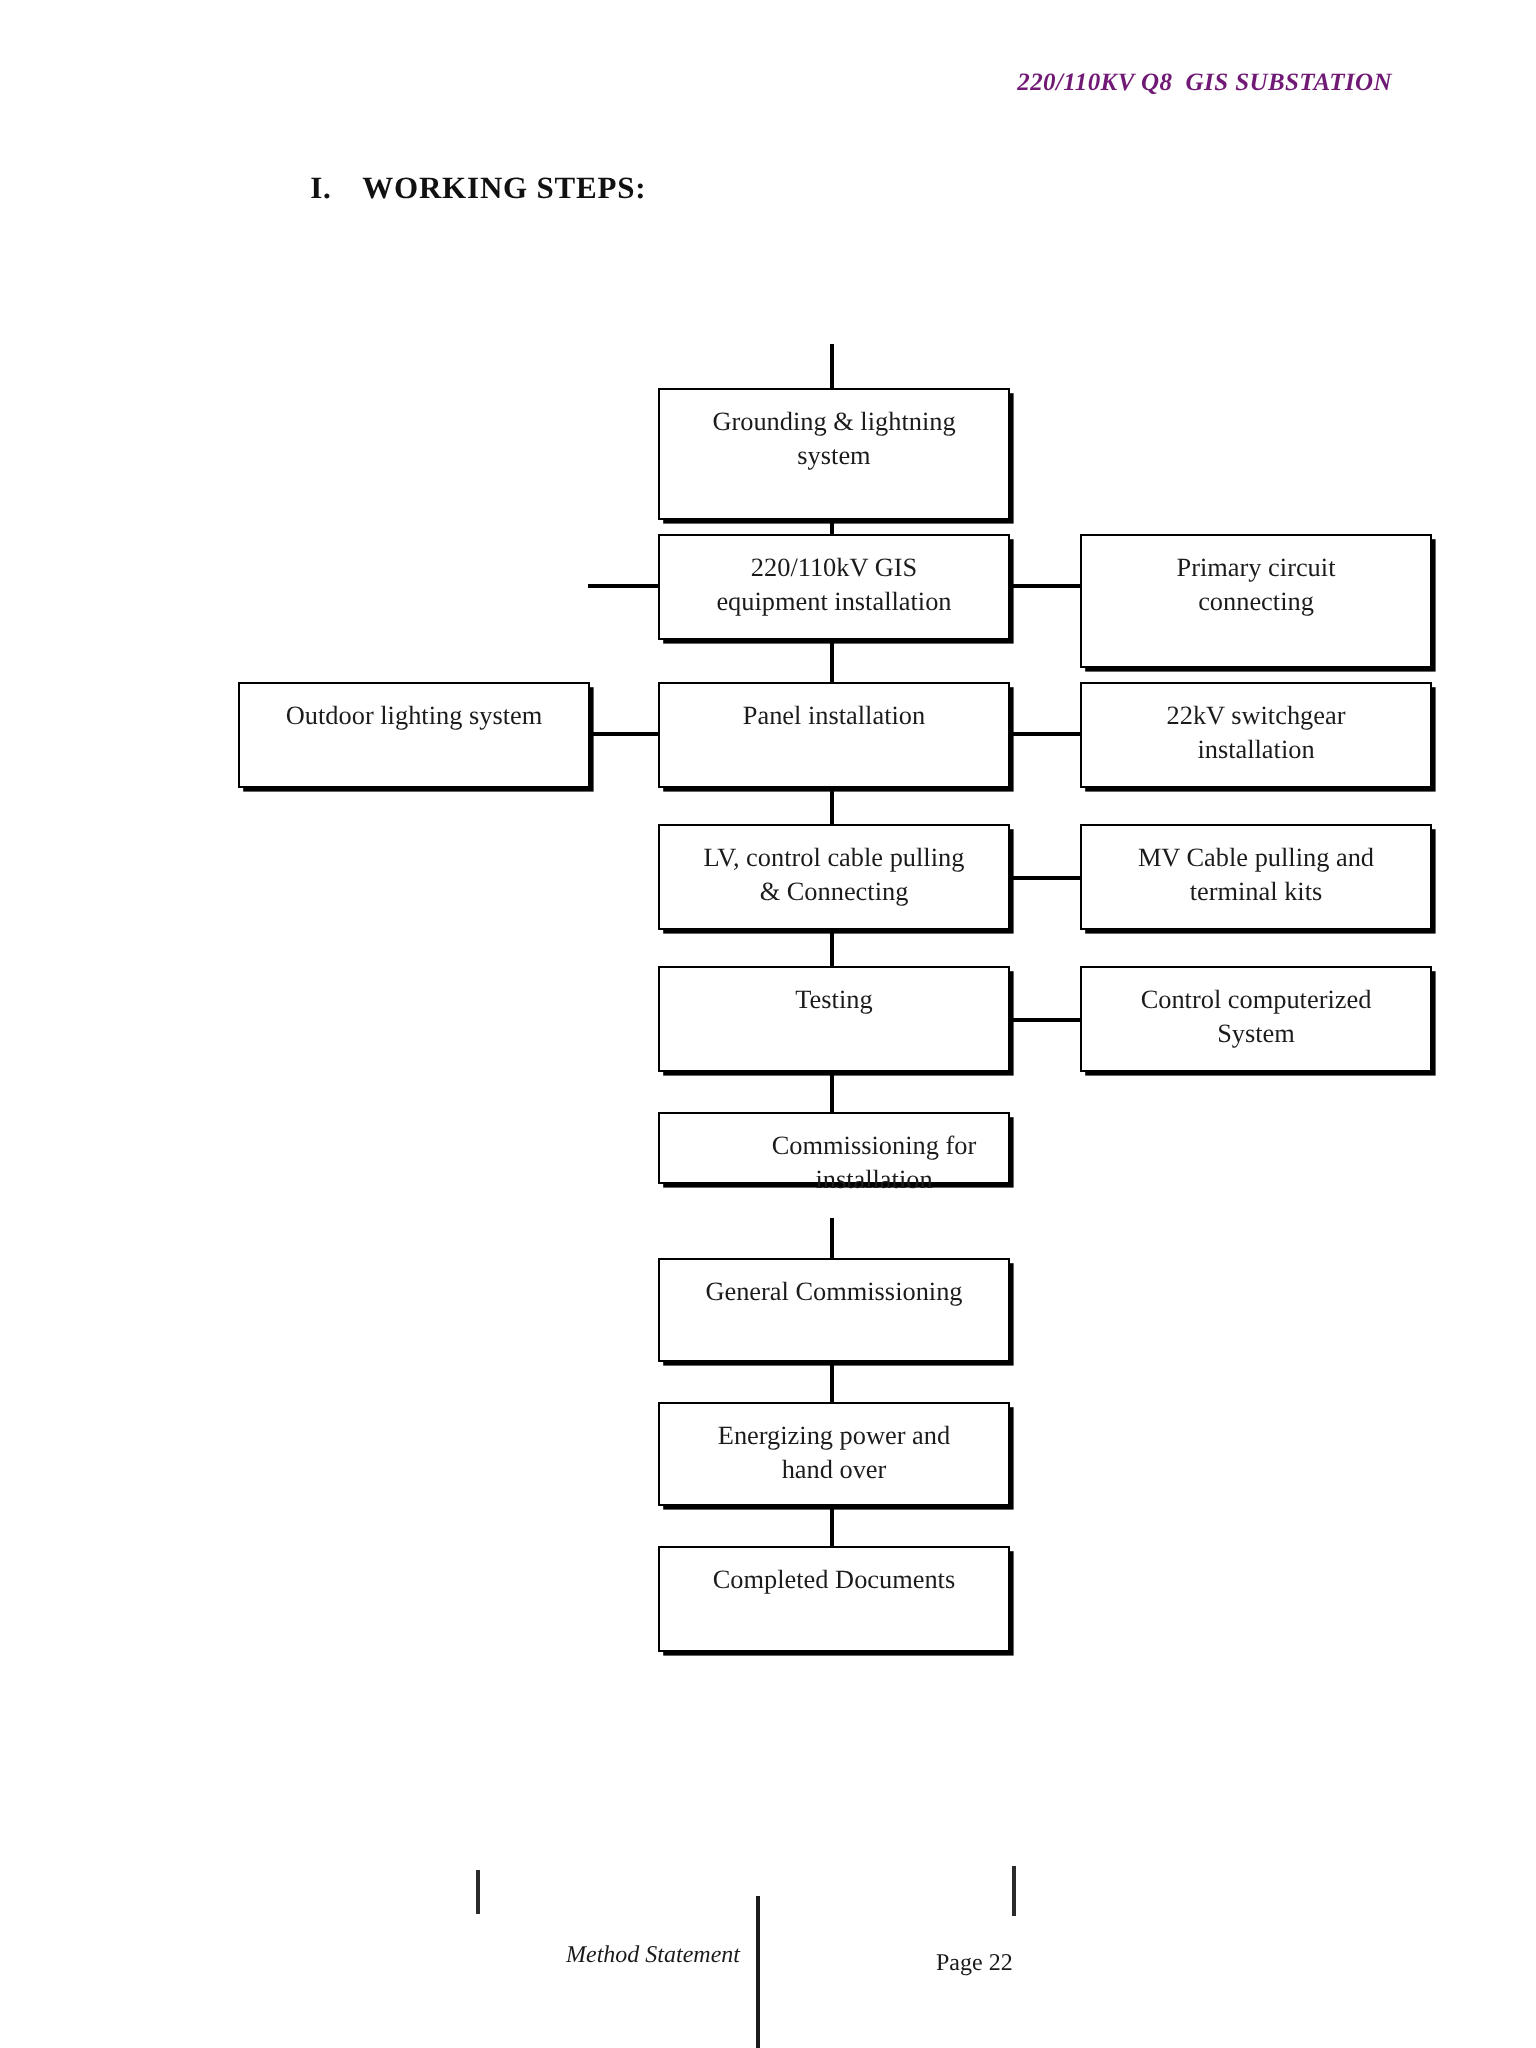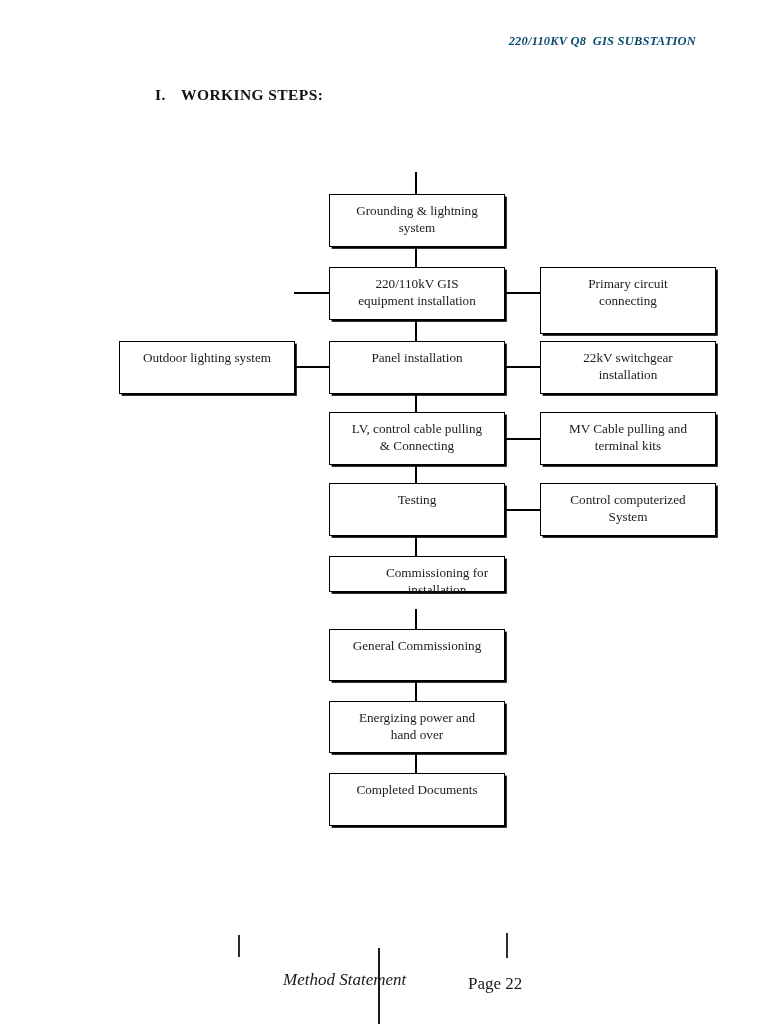--- a/index.html
+++ b/index.html
@@ -24,21 +24,21 @@
 
   
   .doc-header {
     position: absolute;
     top: 34px;
     right: 72px;
     font-style: italic;
     font-weight: bold;
     font-size: 12.5px;
     letter-spacing: 0.2px;
-    color: #0c4a6e;
+    color: #701a75;
     white-space: pre;
   }
 
   
   .section-title {
     position: absolute;
     top: 68px;
     left: 138px;
     font-weight: bold;
     font-size: 15.5px;
@@ -100,21 +100,21 @@
     width: 1.6px;
     background: #2b2b2b;
   }
   .footer-rule {
     position: absolute;
     width: 1.8px;
     background: #1a1a1a;
   }
   .footer-text {
     position: absolute;
-    font-size: 17px;
+    font-size: 12px;
     color: #1a1a1a;
     white-space: pre;
   }
   .footer-text.italic { font-style: italic; }
 </style>
 </head>
 <body>
 
 <div class="page">
 
@@ -137,21 +137,21 @@
     <div class="conn v" style="left:415px; top:753px; height:20px;"></div>
 
     <div class="conn h" style="left:294px; top:292px; width:37px;"></div>
     <div class="conn h" style="left:502px; top:292px; width:39px;"></div>
     <div class="conn h" style="left:294px; top:366px; width:37px;"></div>
     <div class="conn h" style="left:502px; top:366px; width:39px;"></div>
     <div class="conn h" style="left:502px; top:438px; width:39px;"></div>
     <div class="conn h" style="left:502px; top:509px; width:39px;"></div>
 
 
-    <div class="node" style="left:329px; top:194px; width:176px; height:53px;">
+    <div class="node" style="left:329px; top:194px; width:176px; height:66px;">
       <span class="node-label">Grounding &amp; lightning
 system</span>
     </div>
 
     <div class="node" style="left:329px; top:267px; width:176px; height:53px;">
       <span class="node-label">220/110kV GIS
 equipment installation</span>
     </div>
 
     <div class="node" style="left:329px; top:341px; width:176px; height:53px;">

